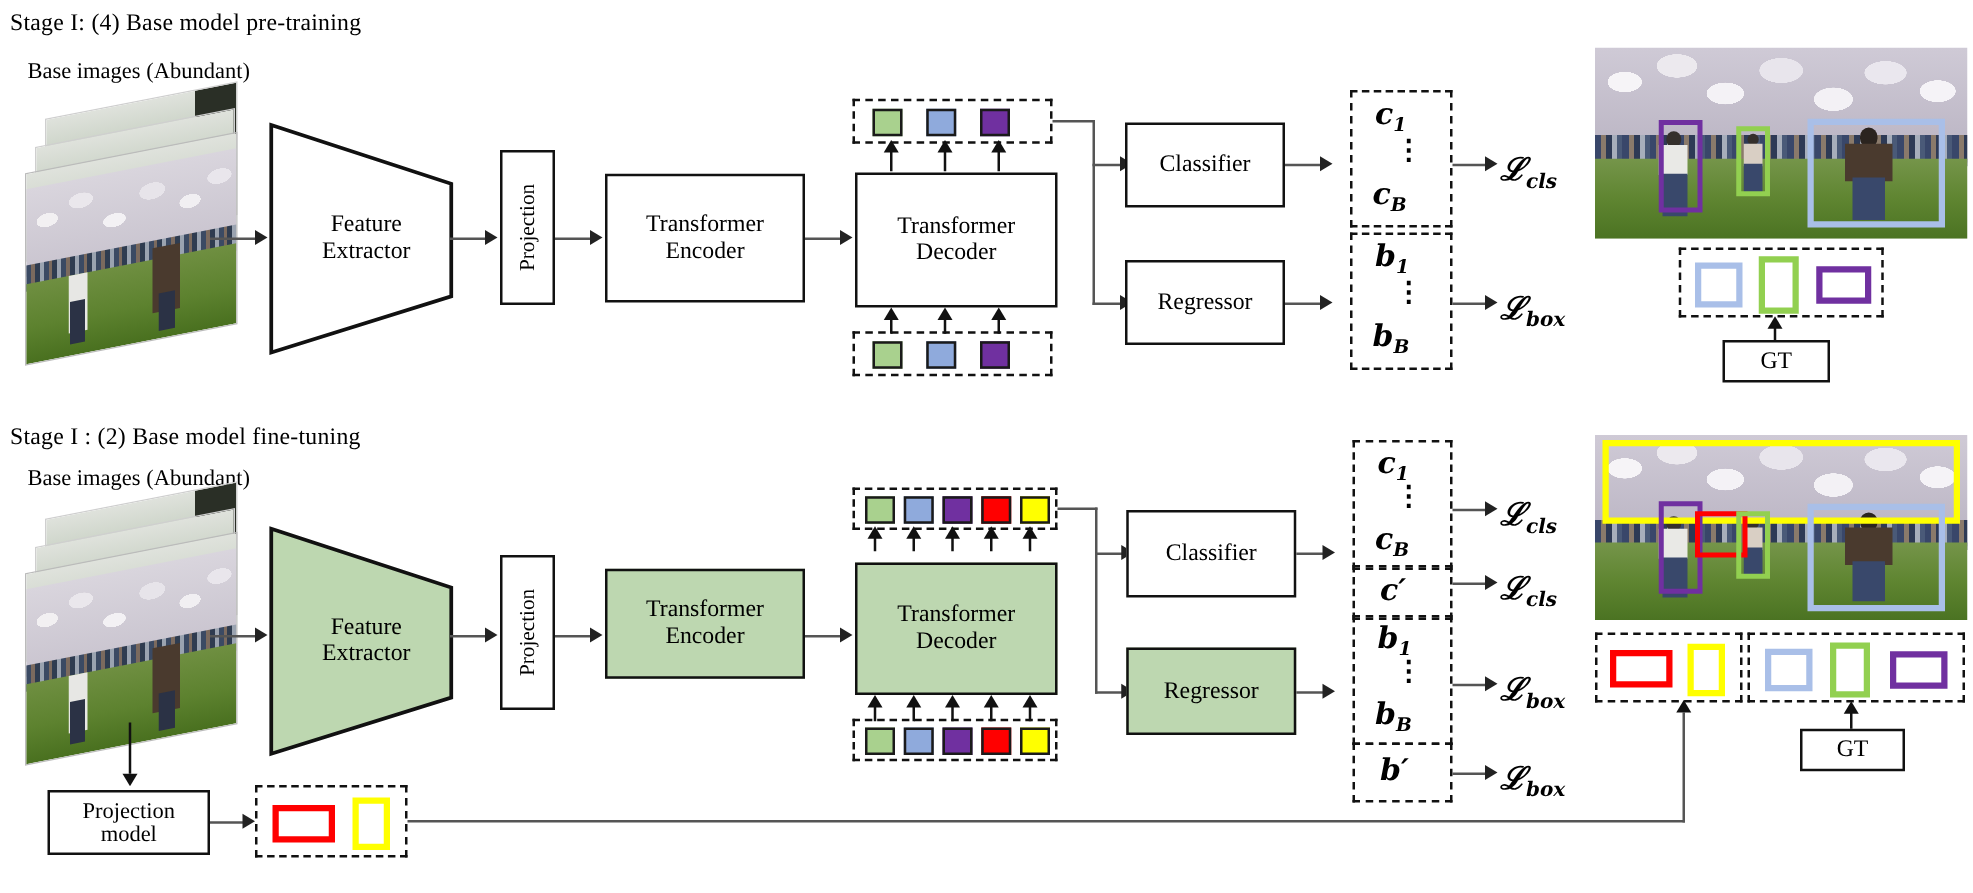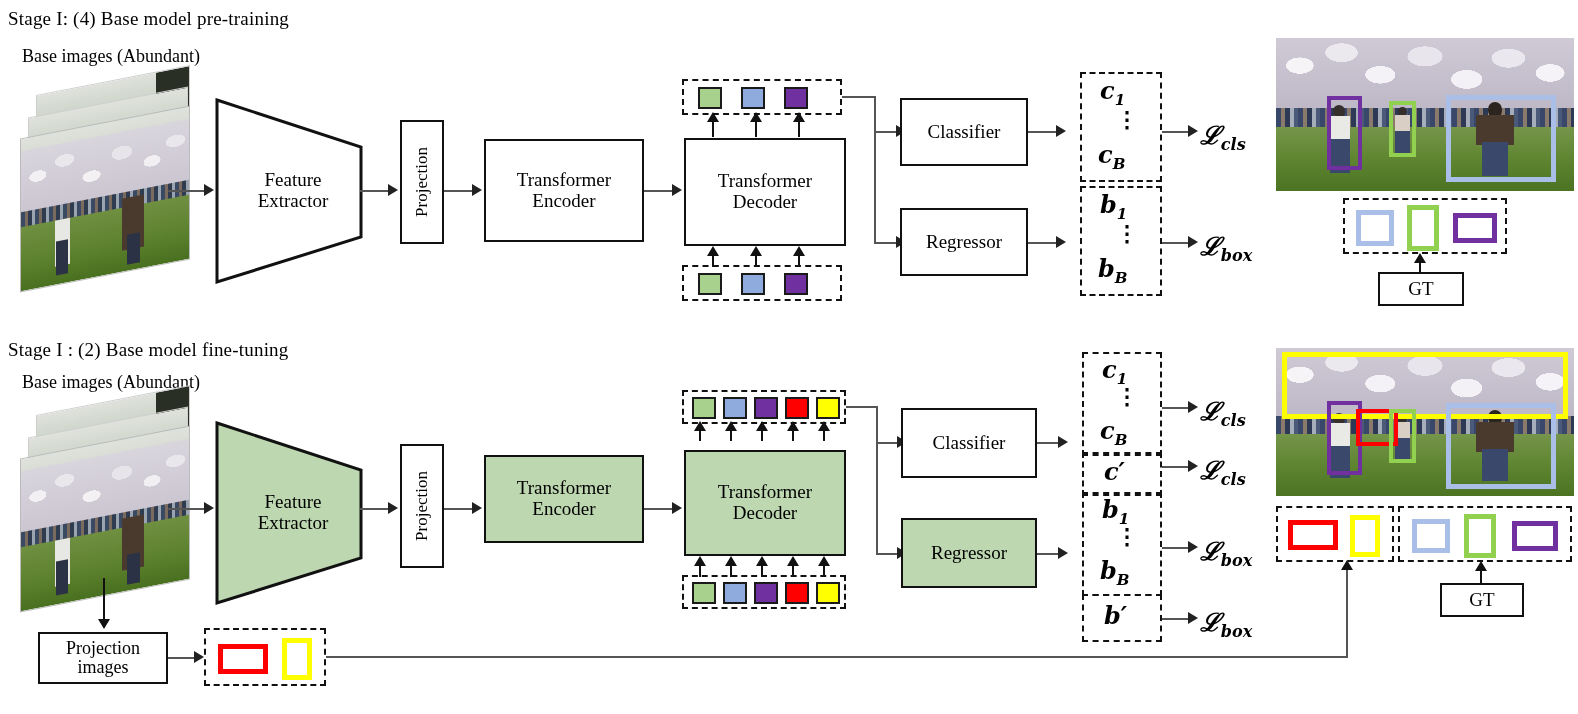--- a/index.html
+++ b/index.html
@@ -407,21 +407,21 @@
 </div>
 <div class="ln" style="left:1162px;top:618px;width:28px;height:2px;"></div>
 <div class="arrowR" style="left:1188px;top:612px;"></div>
 <div class="loss" style="left:1200px;top:604px;">ℒ<span class="sb">box</span></div>
 
 <div class="lnk" style="left:103px;top:578px;width:2px;height:41px;"></div>
 <div class="arrowD" style="left:98px;top:619px;"></div>
 <div class="box" style="left:38px;top:632px;width:130px;height:52px;font-size:18px;">
   <div>
     <div>Projection</div>
-    <div>images</div>
+    <div>model</div>
   </div>
 </div>
 <div class="ln" style="left:168px;top:657px;width:28px;height:2px;"></div>
 <div class="arrowR" style="left:194px;top:651px;"></div>
 
 <div class="dbox" style="left:204px;top:628px;width:122px;height:58px;">
   <div class="obox" style="left:12px;top:14px;width:50px;height:30px;border:5px solid #ff0000;"></div>
   <div class="obox" style="left:76px;top:8px;width:30px;height:42px;border:5px solid #ffff00;"></div>
 </div>
 

